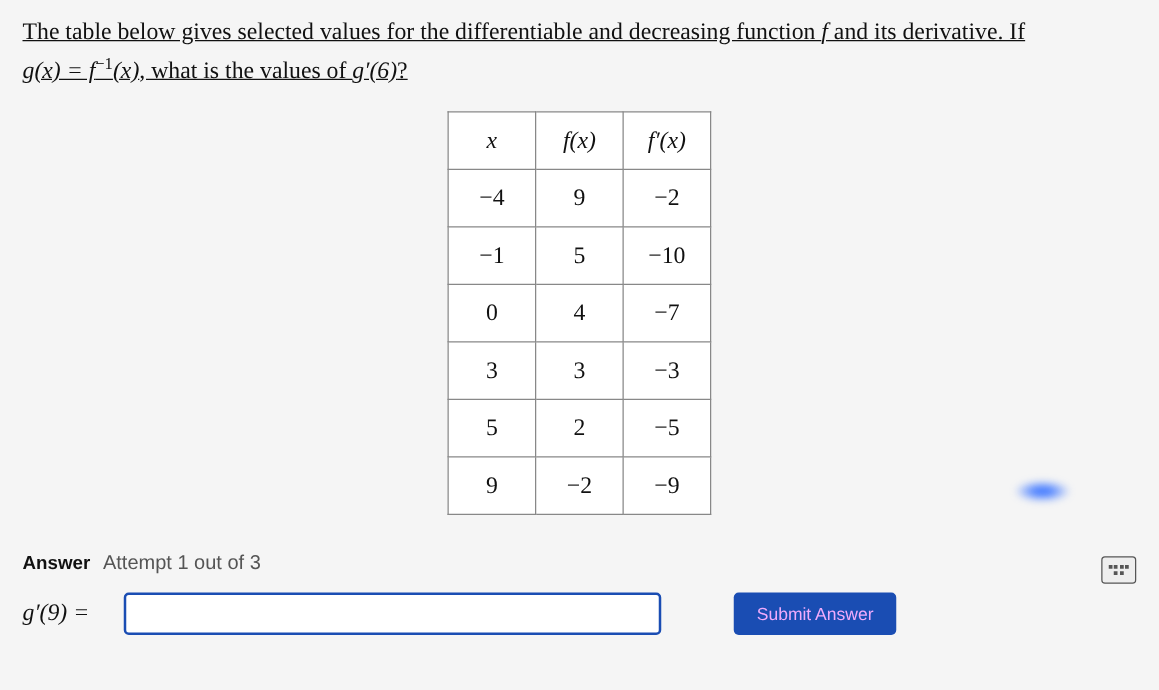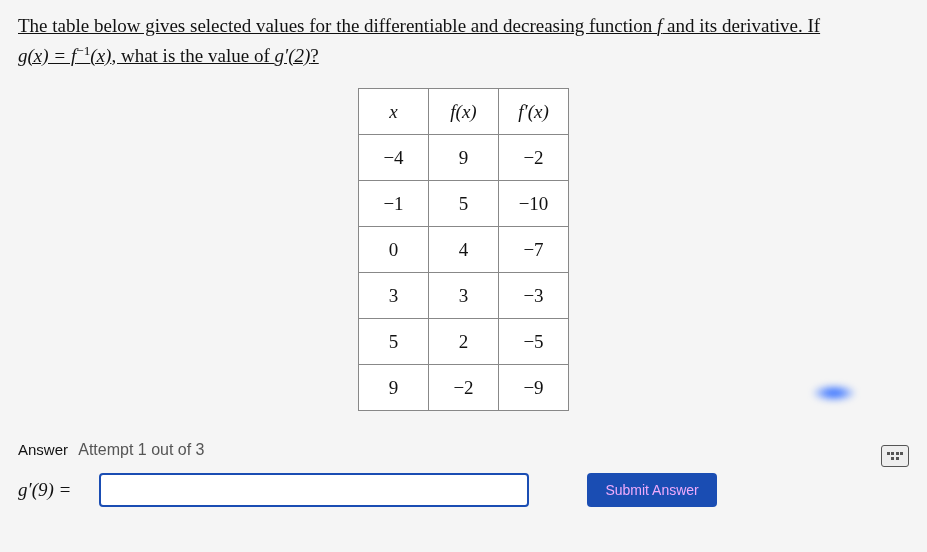--- a/index.html
+++ b/index.html
@@ -52,21 +52,21 @@
     }
     .answer-section {
       margin-top: 20px;
     }
     .answer-header {
       font-family: Arial, sans-serif;
       font-size: 15px;
       margin-bottom: 14px;
     }
     .answer-header .label {
-      font-weight: normal;
+      font-weight: bold;
     }
     .answer-header .attempt {
       color: #555;
       font-size: 16px;
       margin-left: 6px;
     }
     .answer-row {
       display: flex;
       align-items: center;
       gap: 28px;
@@ -127,21 +127,21 @@
       background: radial-gradient(ellipse at center, #4a7fff 20%, rgba(74,127,255,0) 70%);
       filter: blur(3px);
     }
   </style>
 </head>
 <body>
 
 <div class="question">
   <span>The table below gives selected values for the differentiable and decreasing function </span><span class="math-i">f</span><span> and its derivative. If</span>
   <br>
-  <span class="math-i">g(x) = f</span><span class="sup">−1</span><span class="math-i">(x)</span><span>, what is the value of </span><span class="math-i">g′(2)</span><span>?</span>
+  <span class="math-i">g(x) = f</span><span class="sup">−1</span><span class="math-i">(x)</span><span>, what is the values of </span><span class="math-i">g′(6)</span><span>?</span>
 </div>
 
 <div class="table-wrap">
   <table>
     <tbody>
         <tr>
       <th><span class="math-i">x</span></th>
       <th><span class="math-i">f(x)</span></th>
       <th><span class="math-i">f′(x)</span></th>
     </tr>

